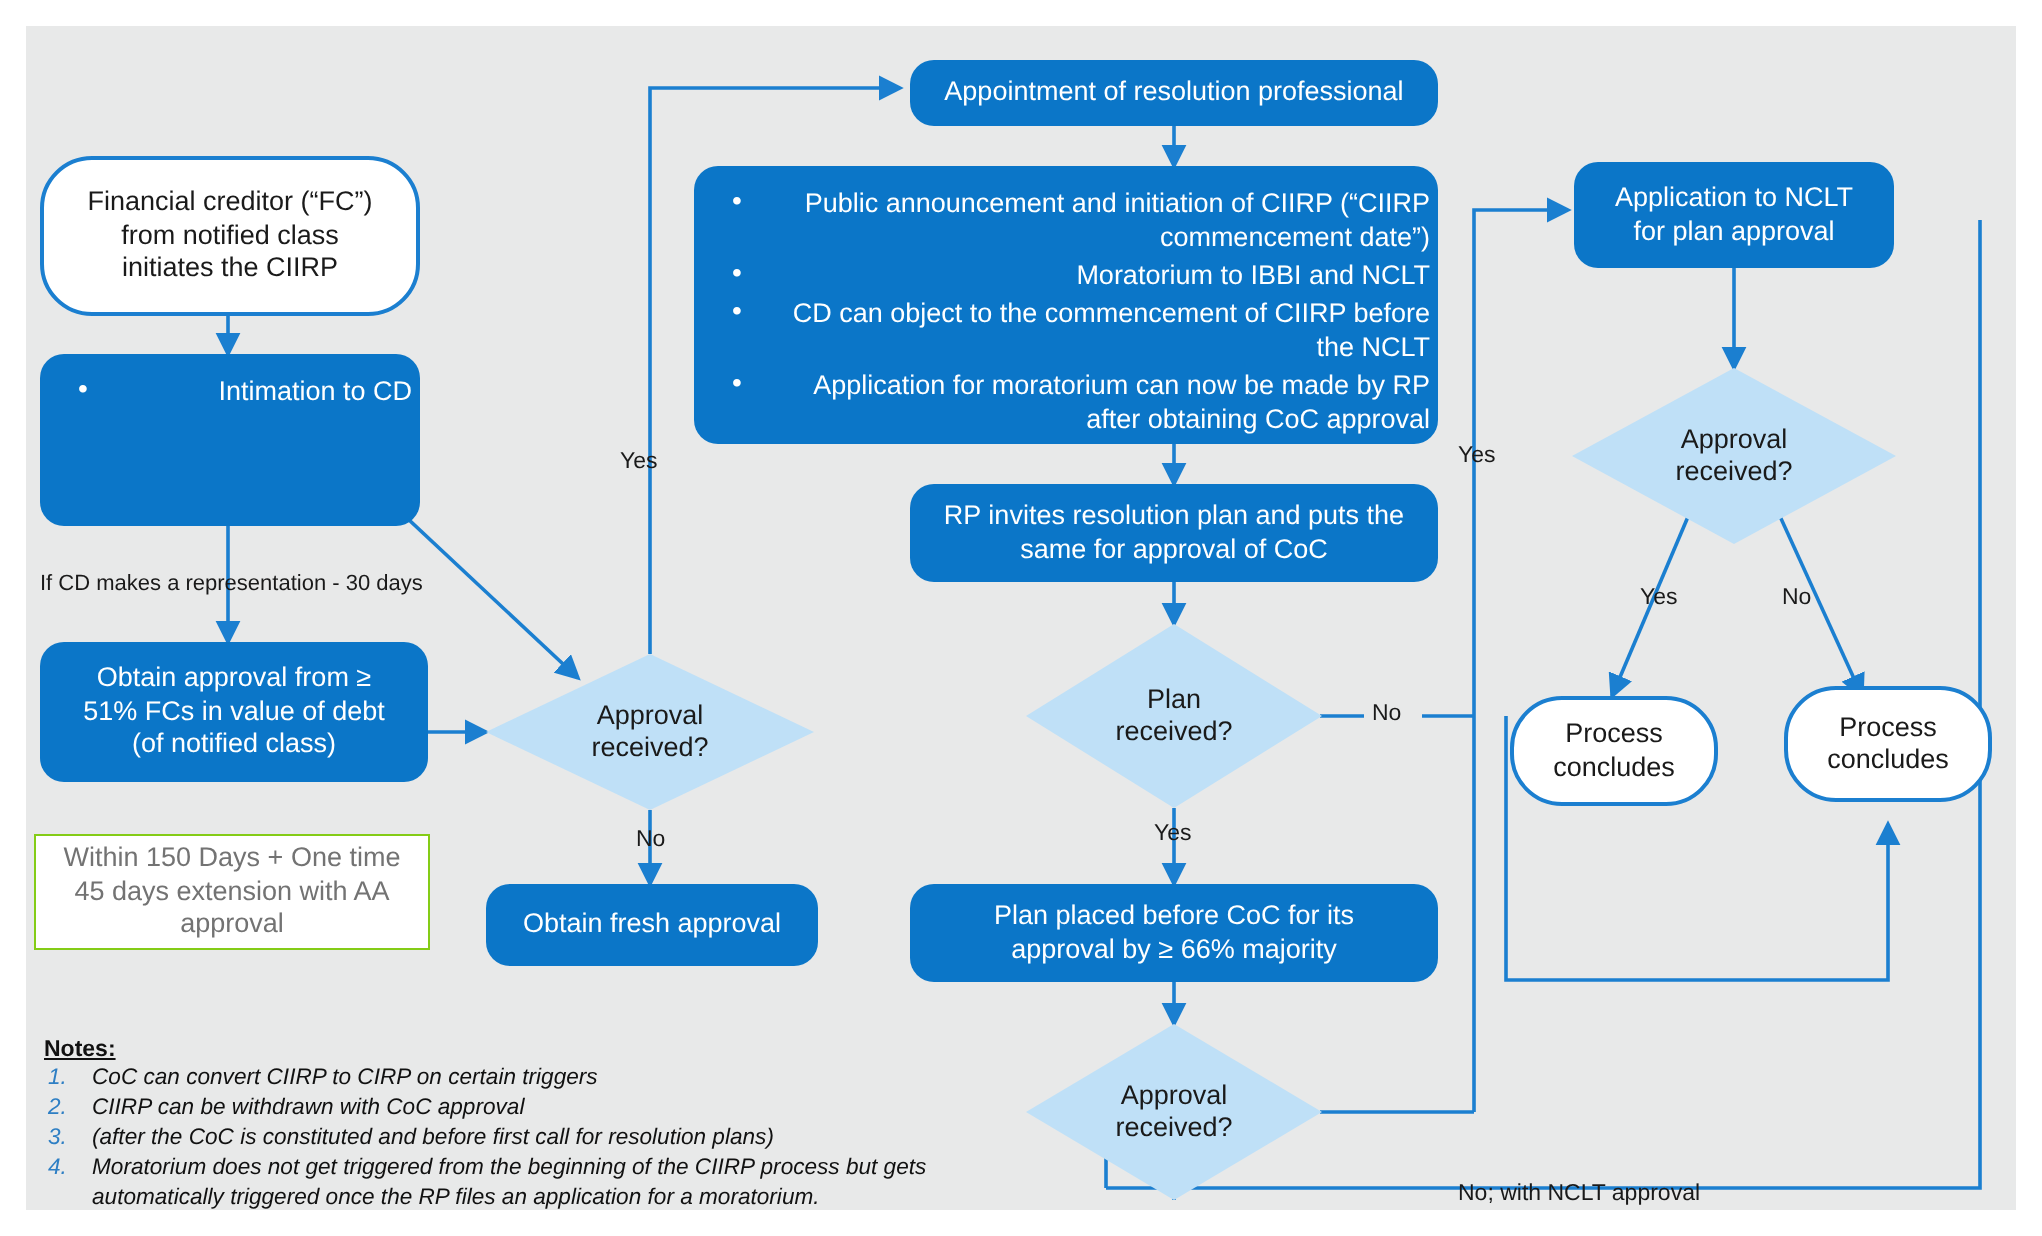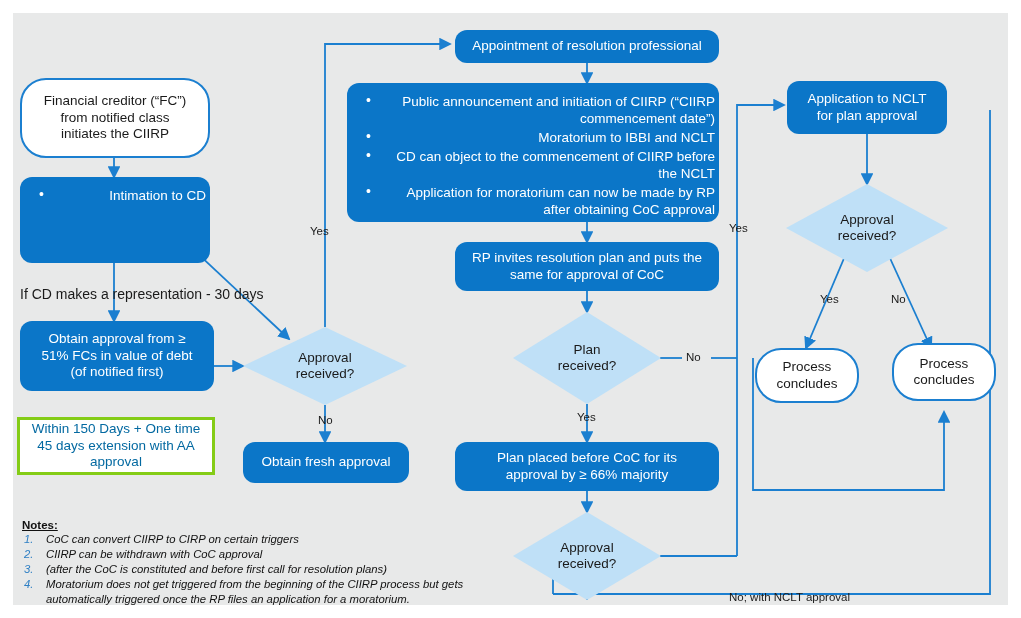--- a/index.html
+++ b/index.html
@@ -44,22 +44,22 @@
   }
   .node.white {
     background: #ffffff;
     color: #1a1a1a;
     border: 2px solid #1b7fd0;
     border-radius: 26px;
     font-size: 13.5px;
   }
   .node.plain {
     background: #ffffff;
-    color: #0369a1;
-    border: 3px solid #84cc16;
+    color: #737373;
+    border: 1px solid #84cc16;
     font-size: 13.5px;
     overflow: hidden;
   }
   .node.blue.bullets {
     display: block;
     text-align: right;
     padding: 10px 4px 10px 10px;
   }
   .node.blue.bullets ul {
     margin: 0;
@@ -97,21 +97,21 @@
   }
   .edgelabel {
     position: absolute;
     font-size: 11.5px;
     color: #1a1a1a;
     z-index: 6;
     white-space: nowrap;
   }
   .freetext {
     position: absolute;
-    font-size: 14px;
+    font-size: 11px;
     color: #1a1a1a;
     z-index: 6;
     white-space: nowrap;
   }
   #edges {
     position: absolute;
     left: 0; top: 0;
     width: 1021px;
     height: 618px;
     z-index: 2;
@@ -225,21 +225,21 @@
       <li>Intimation to CD</li>
     </ul>
   </div>
 
   <div class="freetext" style="left:20px; top:286px;">If CD makes a representation - 30 days</div>
 
   <div class="node blue" style="left:20px; top:321px; width:194px; height:70px;">
     <div>
       <span>Obtain approval from ≥</span><br>
       <span>51% FCs in value of debt</span><br>
-      <span>(of notified first)</span>
+      <span>(of notified class)</span>
     </div>
   </div>
 
   <div class="node plain" style="left:17px; top:417px; width:198px; height:58px;">
     <div>
       <span>Within 150 Days + One time</span><br>
       <span>45 days extension with AA</span><br>
       <span>approval</span>
     </div>
   </div>

